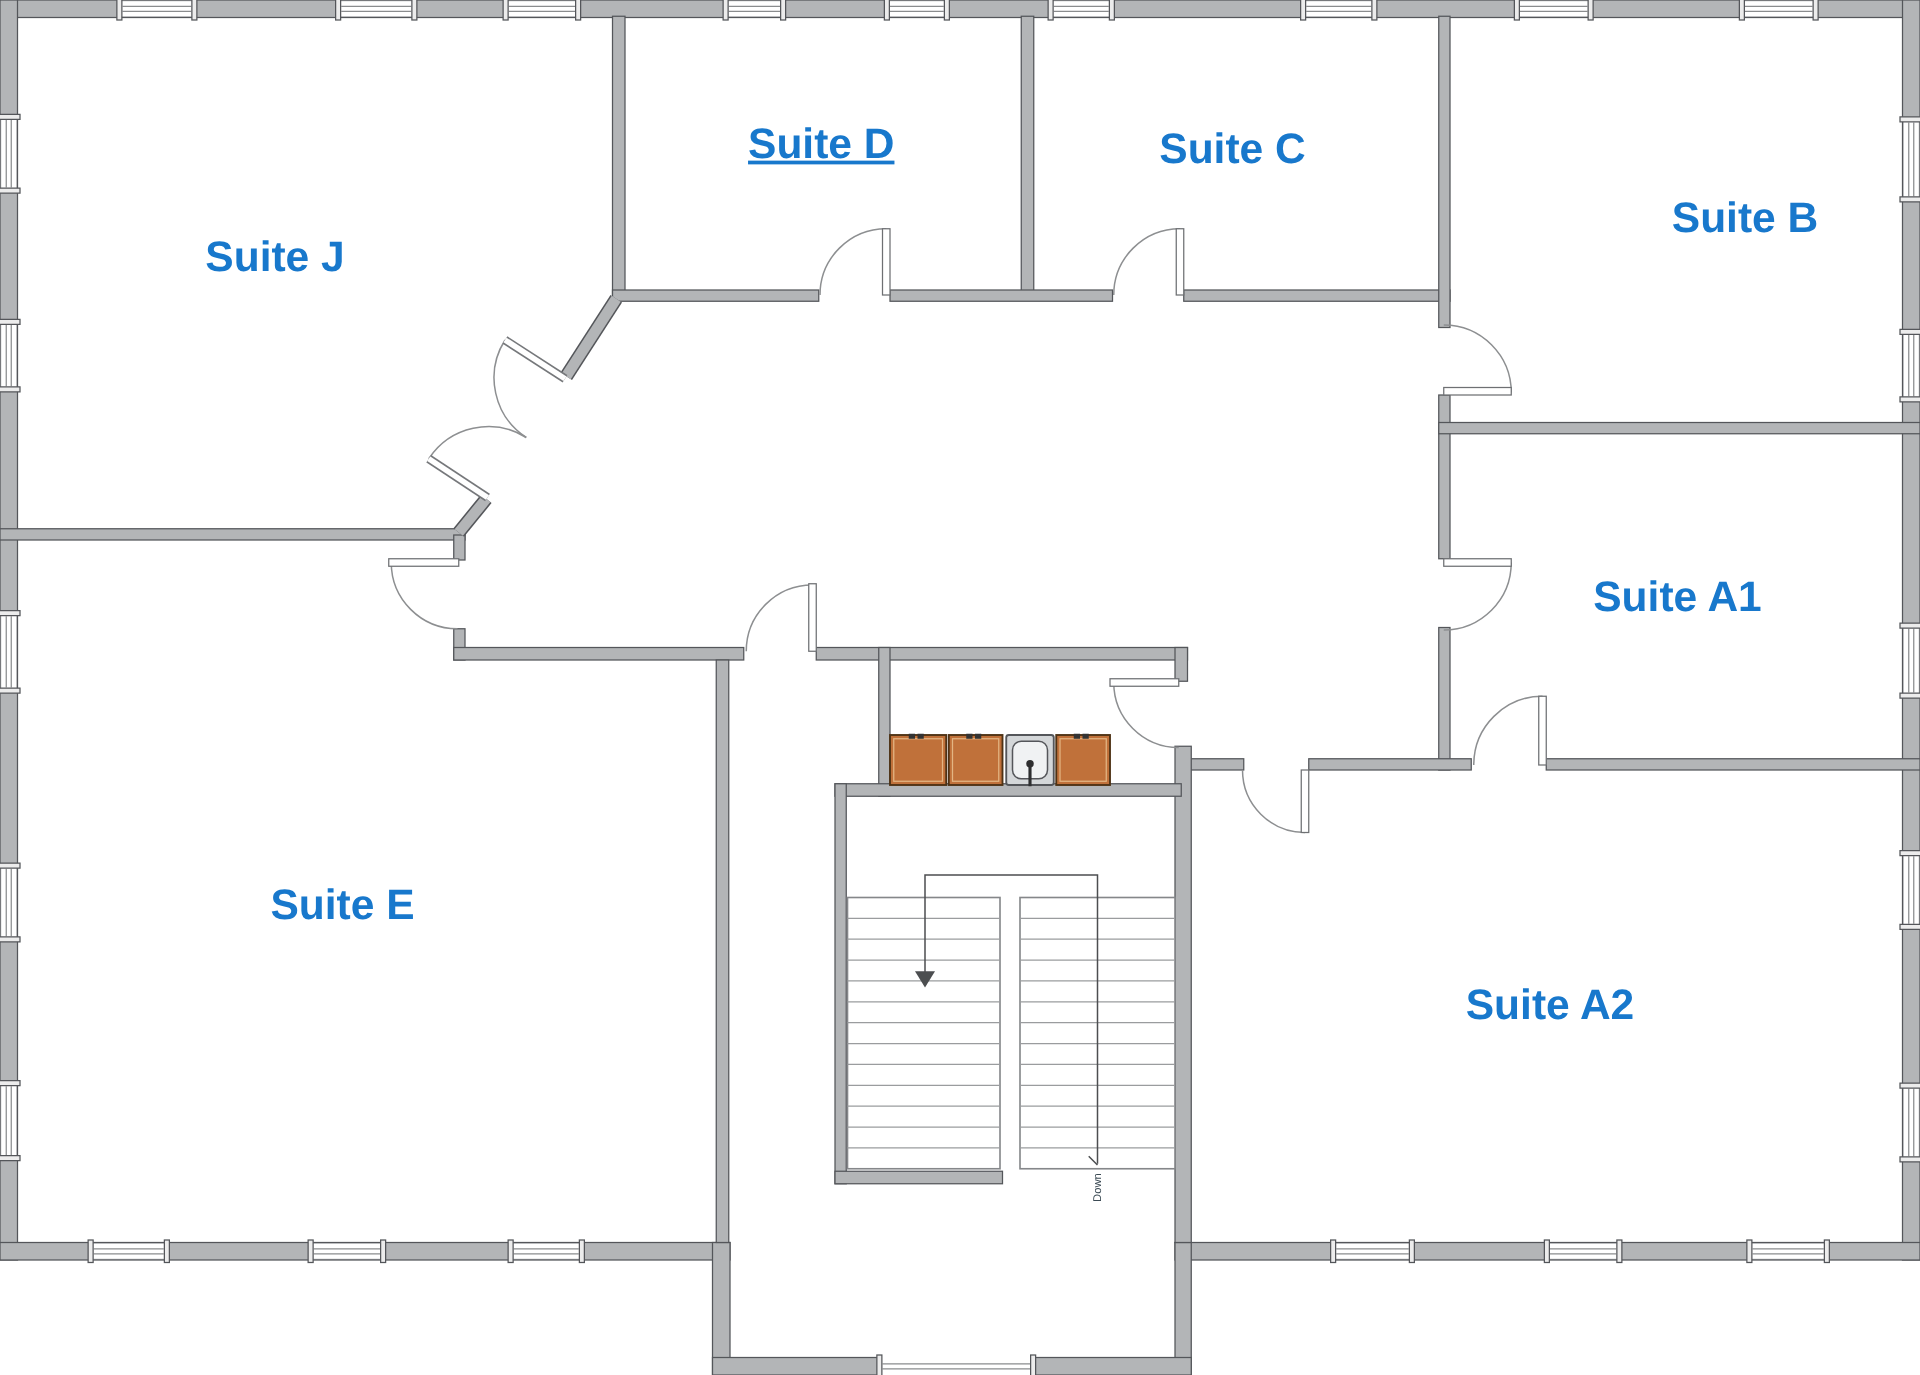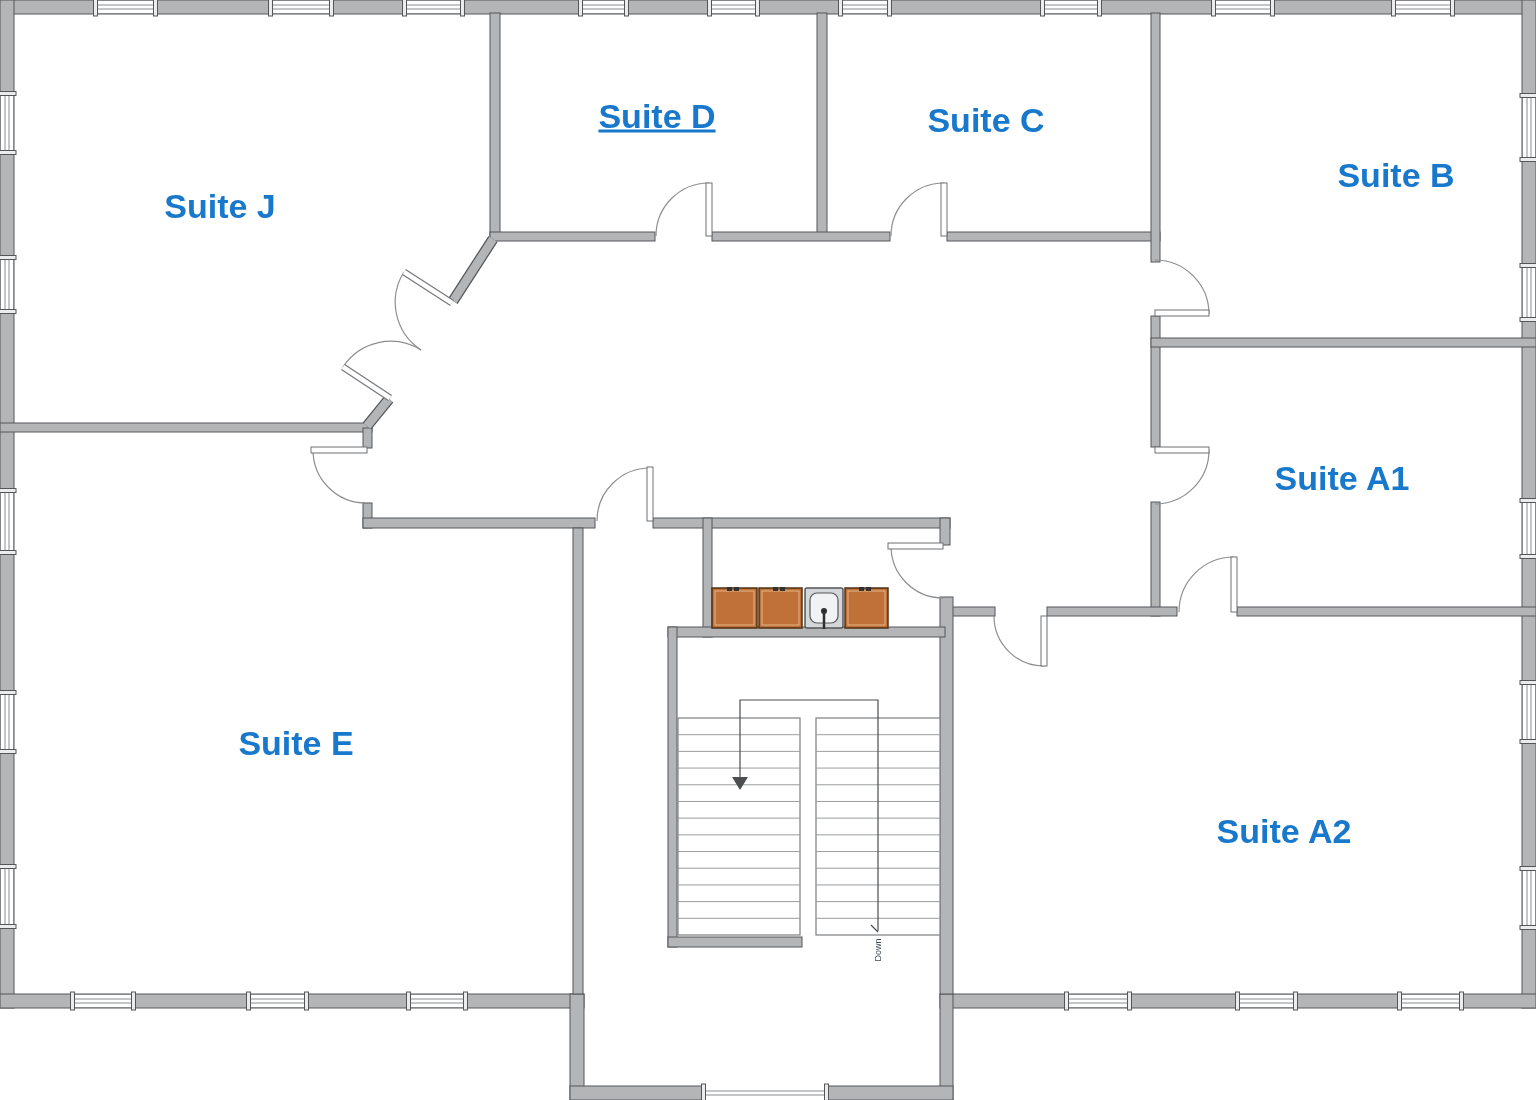--- a/index.html
+++ b/index.html
@@ -396,16 +396,16 @@
       <rect class="handle" x="859" y="587" width="5" height="4"></rect>
       <rect class="handle" x="866" y="587" width="5" height="4"></rect>
     </g>
   </svg>
 
   <div class="room-label" style="left:220px;top:206px;">Suite J</div>
   <div class="room-label" style="left:657px;top:116px;text-decoration:underline;">Suite D</div>
   <div class="room-label" style="left:986px;top:120px;text-align:center;">Suite C</div>
   <div class="room-label" style="left:1348px;top:175px;margin-left:48px;">Suite B</div>
   <div class="room-label" style="left:1342px;top:478px;">Suite A1</div>
-  <div class="room-label" style="left:1240px;top:831px;margin-left:44px;">Suite A2</div>
-  <div class="room-label" style="left:274px;top:743px;margin-left:22px;">Suite E</div>
+  <div class="room-label" style="left:1240px;top:805px;">Suite A2</div>
+  <div class="room-label" style="left:274px;top:725px;">Suite E</div>
   <div class="down-label" style="left:878px;top:950px;">Down</div>
 </div>
 
 </body></html>

